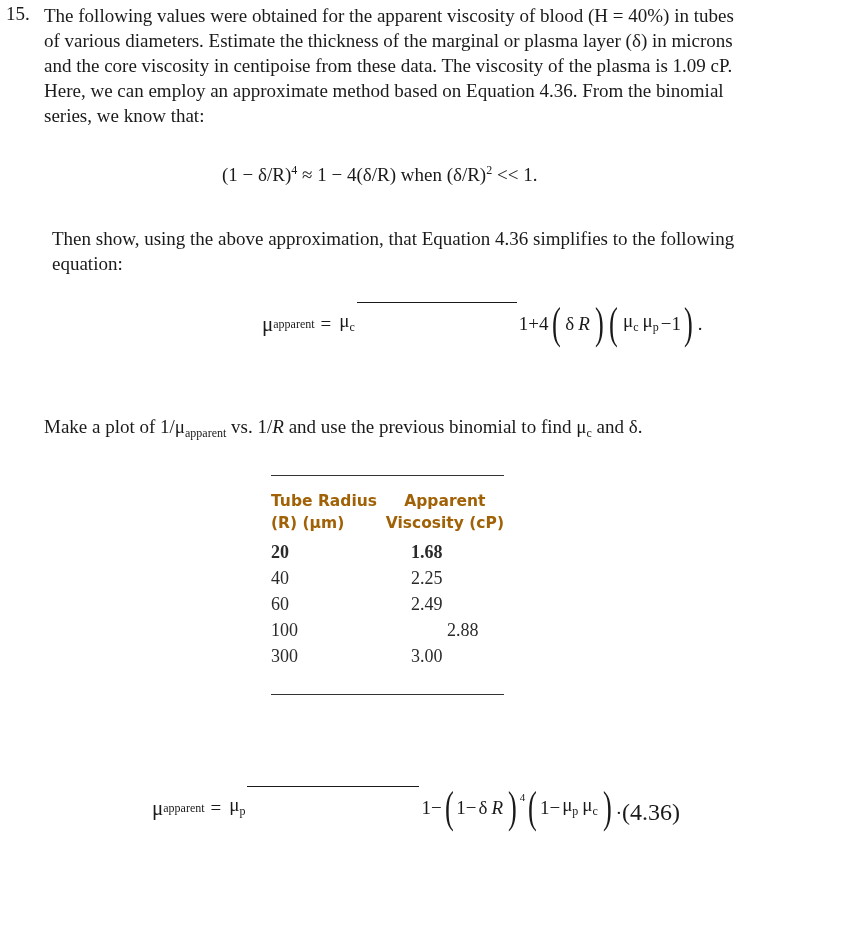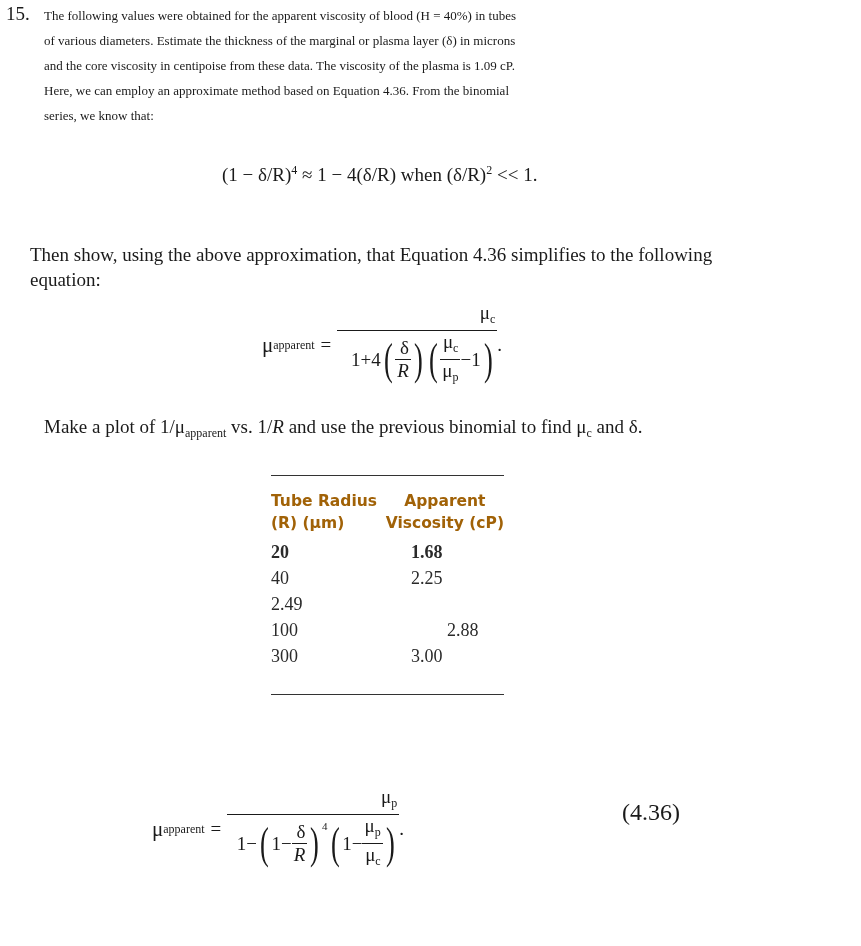--- a/index.html
+++ b/index.html
@@ -1,25 +1,25 @@
 <!DOCTYPE html>
 <html><head>
 <meta charset="utf-8">
 <style>
   html, body { margin:0; padding:0; background:#ffffff; }
   body { width:861px; height:946px; position:relative; overflow:hidden;
          font-family:"Liberation Serif","DejaVu Serif",serif; color:#1a1a1a; }
   .abs { position:absolute; }
   .para { font-size:19px; line-height:25px; }
   .num { position:absolute; left:6px; top:3px; font-size:19px; }
-  .intro { left:44px; top:3px; width:760px; font-size:13px; line-height:25px; text-align:justify; }
+  .intro { left:44px; top:3px; width:760px; font-size:19px; line-height:25px; text-align:justify; }
   .intro span.line { display:block; white-space:nowrap; }
   .center-eq { font-size:19px; white-space:nowrap; }
   i { font-style:italic; }
-  .frac { display:inline-flex; flex-direction:column; align-items:flex-end; vertical-align:middle; }
+  .frac { display:inline-flex; flex-direction:row; align-items:center; vertical-align:middle; }
   .frac .n { padding:0 2px; line-height:22px; }
   .frac .bar { border-top:1.2px solid #1a1a1a; align-self:stretch; }
   .frac .d { padding:0 2px; line-height:22px; }
   .paren { font-size:44px; line-height:44px; transform:scaleX(0.6); display:inline-block; vertical-align:middle; font-weight:100; }
   sub.s { font-size:12px; vertical-align:-4px; }
   .table-rule { position:absolute; left:271px; width:233px; border-top:1.3px solid #333; }
   .th { font-family:"DejaVu Sans","Liberation Sans",sans-serif; font-weight:bold; font-size:15.5px; color:#a16207; }
   .td { font-size:18px; color:#2a2a2a; }
 </style>
 </head>
@@ -32,21 +32,21 @@
   <span class="line">of various diameters. Estimate the thickness of the marginal or plasma layer (δ) in microns</span>
   <span class="line">and the core viscosity in centipoise from these data. The viscosity of the plasma is 1.09 cP.</span>
   <span class="line">Here, we can employ an approximate method based on Equation 4.36. From the binomial</span>
   <span class="line">series, we know that:</span>
 </div>
 
 <div class="abs center-eq" style="left:222px; top:163px;">
   <span>(1 − δ/R)</span><sup style="font-size:12px">4</sup><span> ≈ 1 − 4(δ/R) when (δ/R)</span><sup style="font-size:12px">2</sup><span> &lt;&lt; 1.</span>
 </div>
 
-<div class="abs para" style="left:30px; top:226px; width:770px;margin-top:16px;">
+<div class="abs para" style="left:52px; top:226px; width:770px;">
   <span style="display:block; white-space:nowrap;">Then show, using the above approximation, that Equation 4.36 simplifies to the following</span>
   <span style="display:block; white-space:nowrap;">equation:</span>
 </div>
 
 <div class="abs center-eq" style="left:262px; top:302px; display:flex; align-items:center;">
   <span style="font-size:21px">μ</span>
     <sub class="s">apparent</sub>
   <span style="margin:0 6px">=</span>
   <span class="frac">
     <span class="n"><span>μ</span><sub class="s">c</sub></span>
@@ -92,20 +92,21 @@
   <div style="margin-top:10px;">
     <div class="td" style="display:flex; height:26px;font-weight:bold;">
         <span style="width:140px">20</span>
         <span>1.68</span>
       </div>
     <div class="td" style="display:flex; height:26px;">
         <span style="width:140px">40</span>
         <span>2.25</span>
       </div>
     <div class="td" style="display:flex; height:26px;">
+        <span style="width:140px">60</span>
         <span>2.49</span>
       </div>
     <div class="td" style="display:flex; height:26px;gap:36px;">
         <span style="width:140px">100</span>
         <span>2.88</span>
       </div>
     <div class="td" style="display:flex; height:26px;">
         <span style="width:140px">300</span>
         <span>3.00</span>
       </div>

